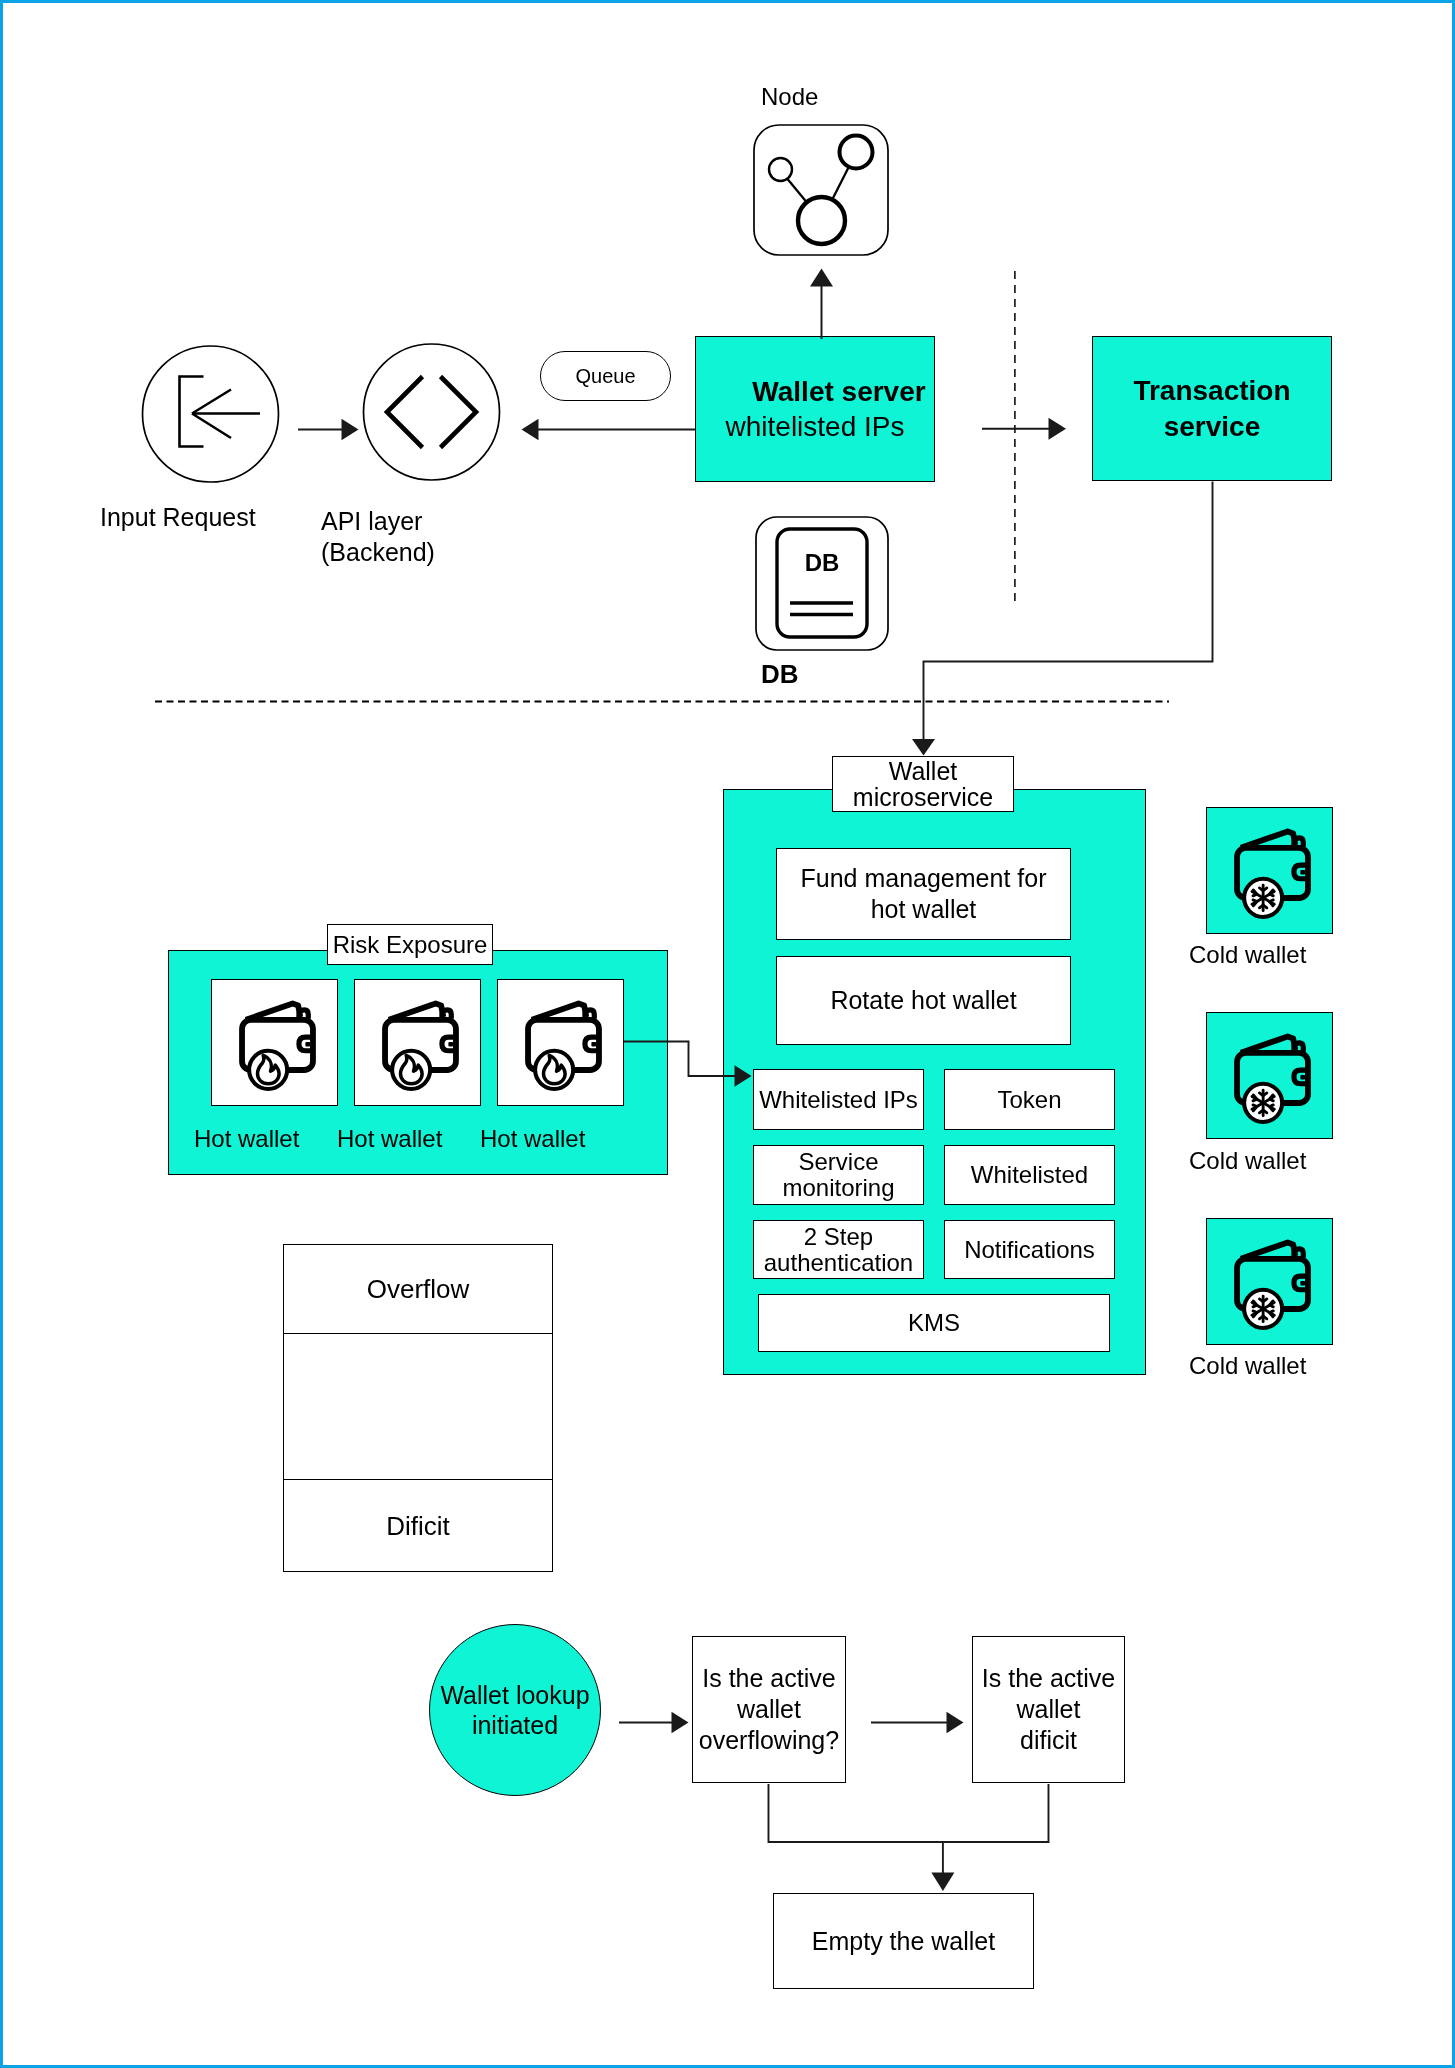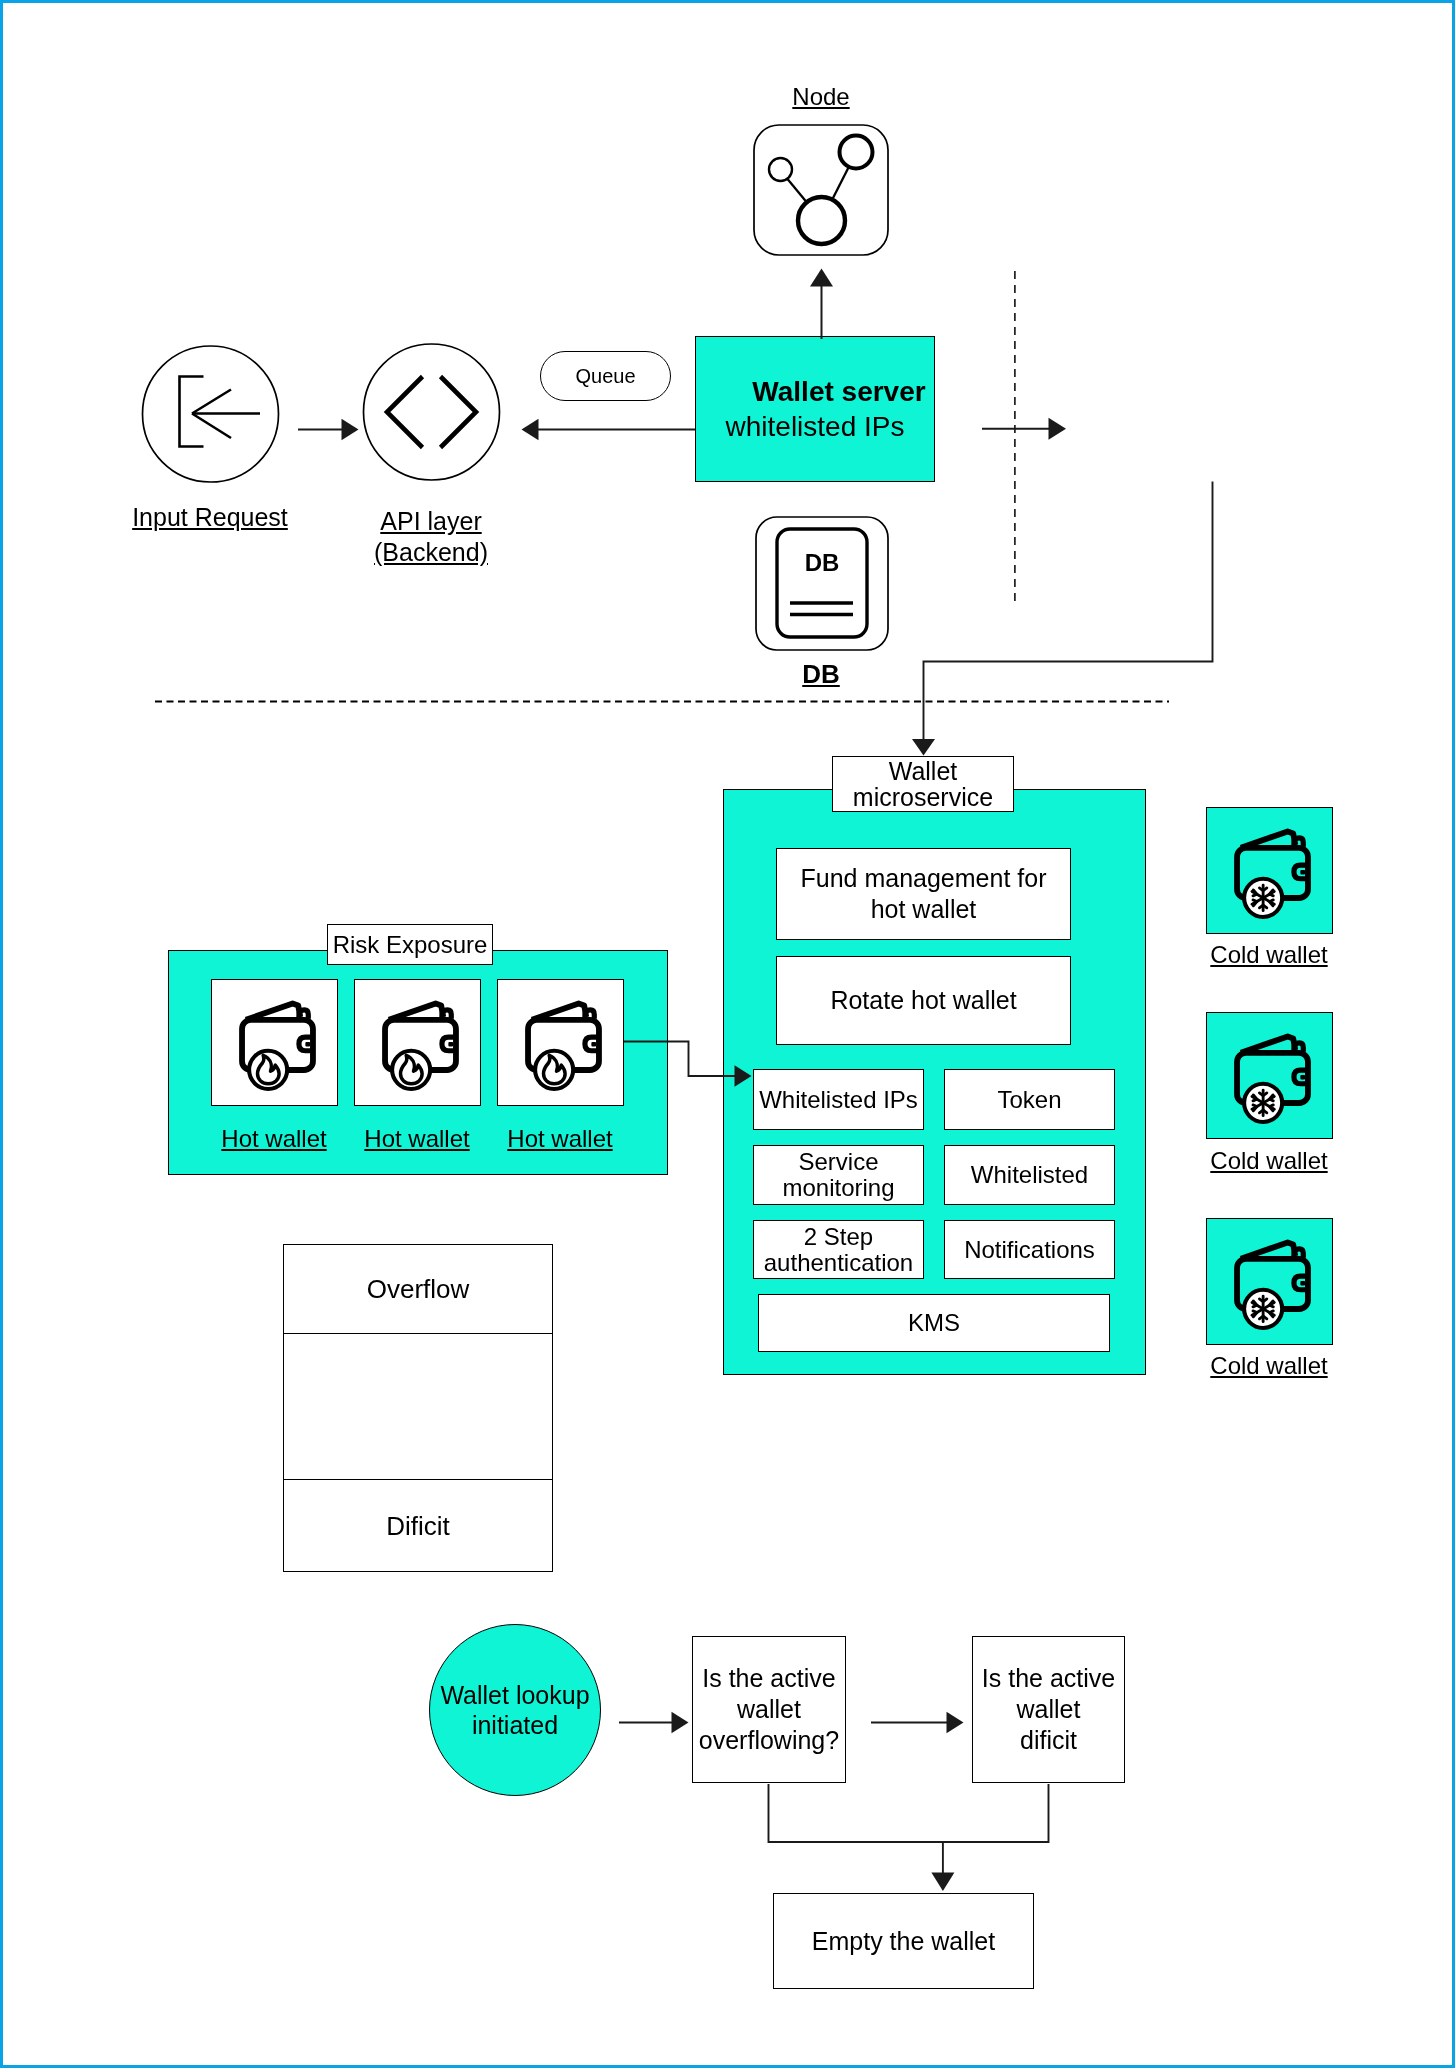--- a/index.html
+++ b/index.html
@@ -8,21 +8,21 @@
     font-family:"Liberation Sans", sans-serif;color:#000;overflow:hidden;
     box-sizing:border-box;border:3px solid #0aa3e6;
   }
   #connectors{position:absolute;left:0;top:0;width:1455px;height:2068px;z-index:10;pointer-events:none;}
   .abs{position:absolute;box-sizing:border-box;}
   .teal{background:var(--teal);}
   .bordered{border:1.6px solid #000;}
   .cc{display:flex;align-items:center;justify-content:center;text-align:center;}
   .col{flex-direction:column;}
   .pre{white-space:pre-line;}
-  .lbl{position:absolute;text-align:center;box-sizing:border-box;text-decoration:underline;}
+  .lbl{position:absolute;box-sizing:border-box;}
   svg.icon{position:absolute;overflow:visible;}
   :root{--teal:#0ff4d5;}
 </style>
 </head>
 <body>
 
 <div id="canvas">
 
   <svg width="0" height="0" style="position:absolute" aria-hidden="true">
     <defs>
@@ -134,20 +134,22 @@
 
   <div class="abs bordered cc" style="left:537px;top:348px;width:131px;height:50px;border-radius:25px;background:#fff;">
     <span style="font-size:20px;">Queue</span>
   </div>
 
   <div class="abs bordered teal cc col" style="left:692px;top:333px;width:240px;height:146px;line-height:35px;">
     <div style="font-size:28px;font-weight:bold;margin-left:48px;">Wallet server</div>
     <div style="font-size:28px;">whitelisted IPs</div>
   </div>
 
+  <div class="abs bordered teal cc pre" style="left:1089px;top:333px;width:240px;height:145px;font-size:28px;font-weight:bold;line-height:36px;">Transaction
+service</div>
 
   <svg class="icon" style="left:752px;top:513px;" width="134" height="135" viewBox="0 0 134 135">
     <rect x="1" y="1" width="132" height="133" rx="21" fill="#fff" stroke="#000" stroke-width="1.7"></rect>
     <rect x="22" y="13" width="90" height="108" rx="13" fill="#fff" stroke="#000" stroke-width="3.4"></rect>
     <path d="M35,87 H98" stroke="#000" stroke-width="3.4"></path>
     <path d="M35,98.5 H98" stroke="#000" stroke-width="3.4"></path>
     <text x="67" y="55" text-anchor="middle" font-size="24" font-weight="bold" fill="#000" font-family="Liberation Sans, sans-serif">DB</text>
   </svg>
   <div class="lbl" style="left:758px;top:656px;width:120px;font-size:26px;font-weight:bold;">DB</div>
 

